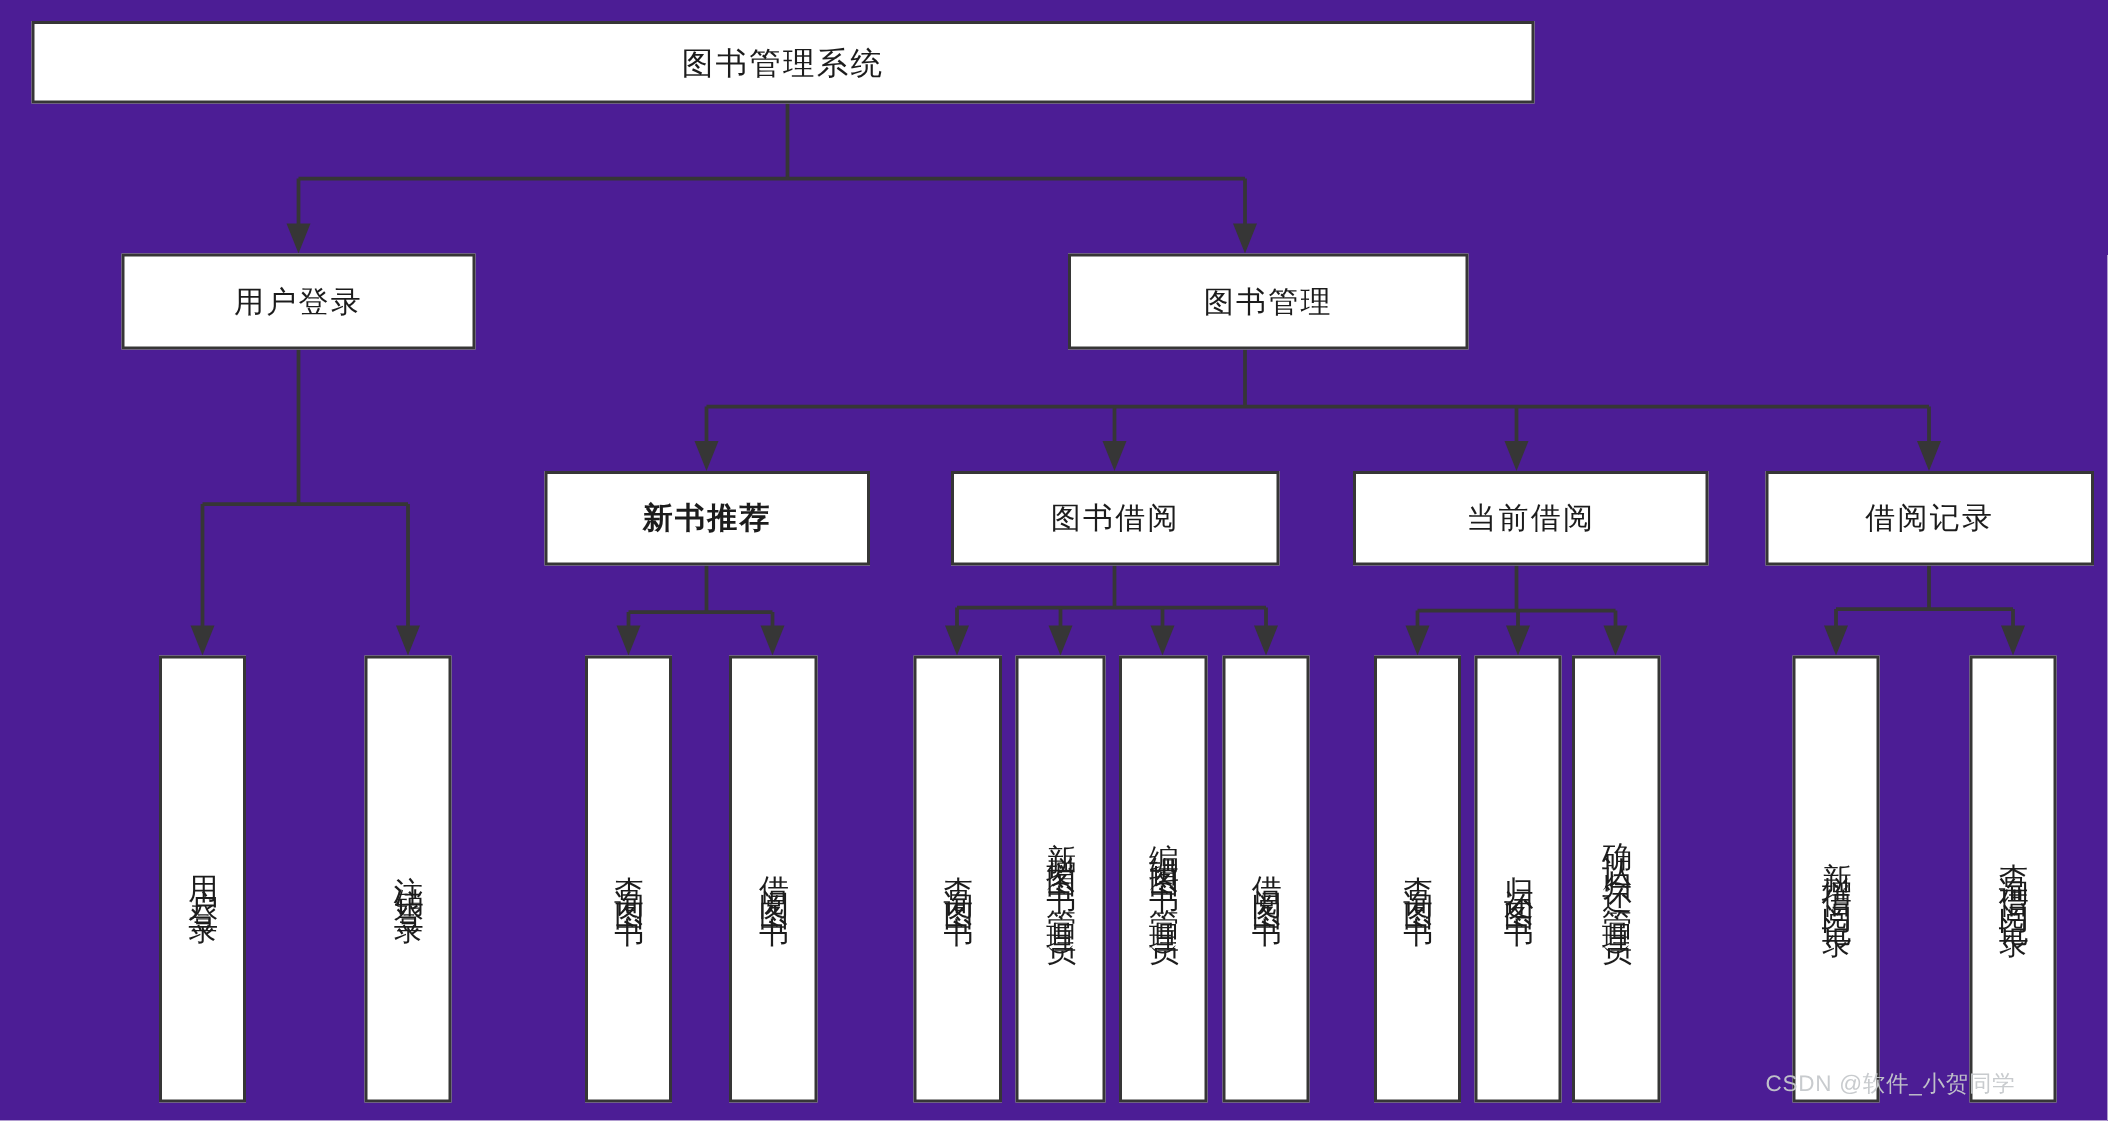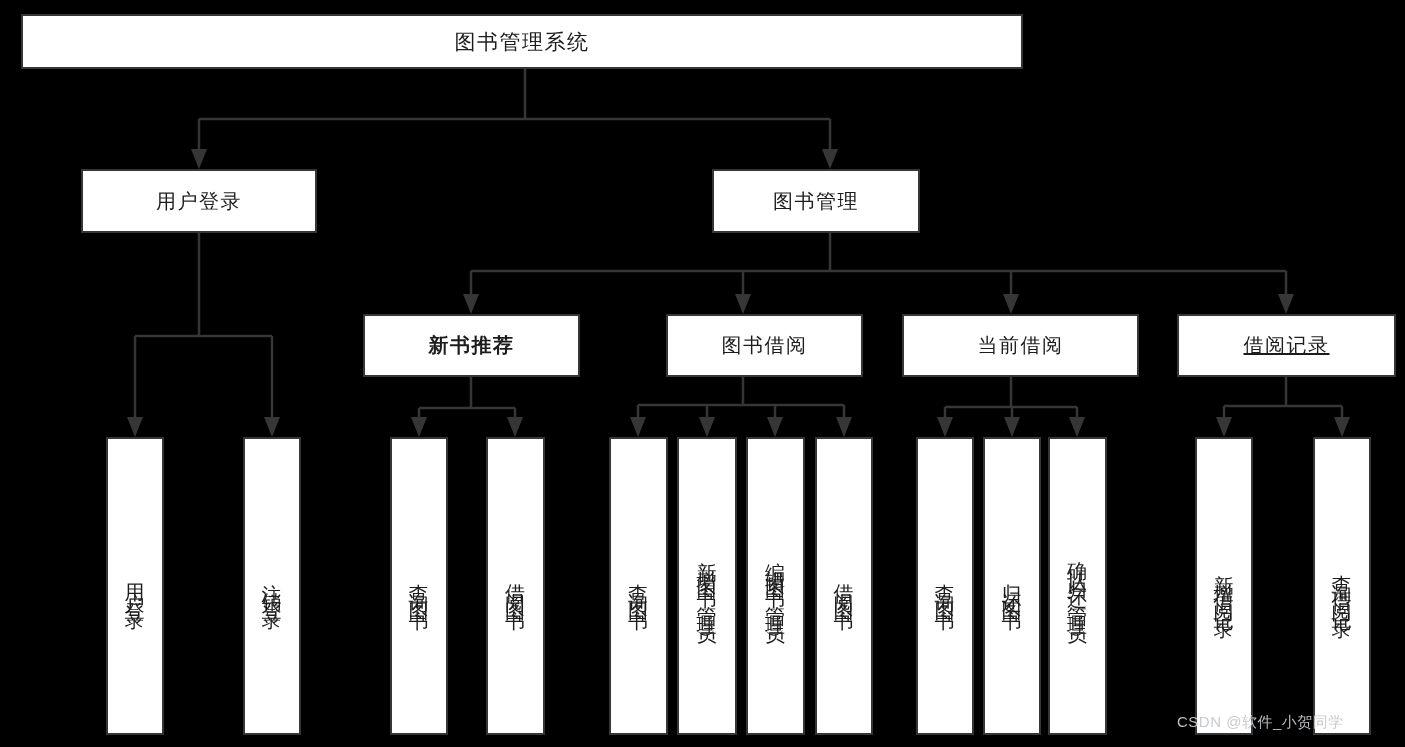--- a/index.html
+++ b/index.html
@@ -1,20 +1,20 @@
 <!DOCTYPE html>
 <html><head>
 <meta charset="utf-8">
 <style>
   html, body { margin: 0; padding: 0; background: #ffffff; }
   #stage {
     position: relative;
     width: 1405px;
     height: 747px;
-    background: #000000;
+    background: #4c1d95;
     font-family: "Liberation Sans", "DejaVu Sans", sans-serif;
     color: #1c1c1c;
     overflow: hidden;
     text-align: center;
   }
   .node {
     position: absolute;
     box-sizing: border-box;
     background: #ffffff;
     border: 2.5px solid #363636;
@@ -36,26 +36,26 @@
     line-height: 1;
     letter-spacing: 9px;
     color: #1c1c1c;
     white-space: nowrap;
   }
   
   #n-root            { left: 21px;   top: 14px;  width: 1002px; height: 55px; }
   #n-root .hlabel    { font-size: 21px; }
   
   #n-user-login      { left: 81px;   top: 169px; width: 236px; height: 64px; }
-  #n-book-mgmt       { left: 712px;  top: 169px; width: 208px; height: 64px; }
+  #n-book-mgmt       { left: 712px;  top: 169px; width: 267px; height: 64px; }
   
   #n-new-book-rec    { left: 363px;  top: 314px; width: 217px; height: 63px; font-weight: bold; }
-  #n-book-borrow     { left: 666px;  top: 314px; width: 197px; height: 63px; font-family: Liberation Serif, serif; }
+  #n-book-borrow     { left: 634px;  top: 314px; width: 219px; height: 63px; font-family: Liberation Serif, serif; }
   #n-current-borrow  { left: 902px;  top: 314px; width: 237px; height: 63px; }
-  #n-borrow-records  { left: 1177px; top: 314px; width: 219px; height: 63px; text-decoration: underline; }
+  #n-borrow-records  { left: 1177px; top: 314px; width: 219px; height: 63px; }
   
   .leaf { top: 437px; height: 298px; }
   #n-leaf-user-login          { left: 106px;  width: 58px; }
   #n-leaf-logout              { left: 243px;  width: 58px; }
   #n-leaf-query-book-1        { left: 390px;  width: 58px; }
   #n-leaf-borrow-book-1       { left: 486px;  width: 59px; }
   #n-leaf-query-book-2        { left: 609px;  width: 59px; }
   #n-leaf-add-book            { left: 677px;  width: 60px; }
   #n-leaf-edit-book           { left: 746px;  width: 59px; }
   #n-leaf-borrow-book-2       { left: 815px;  width: 58px; }

